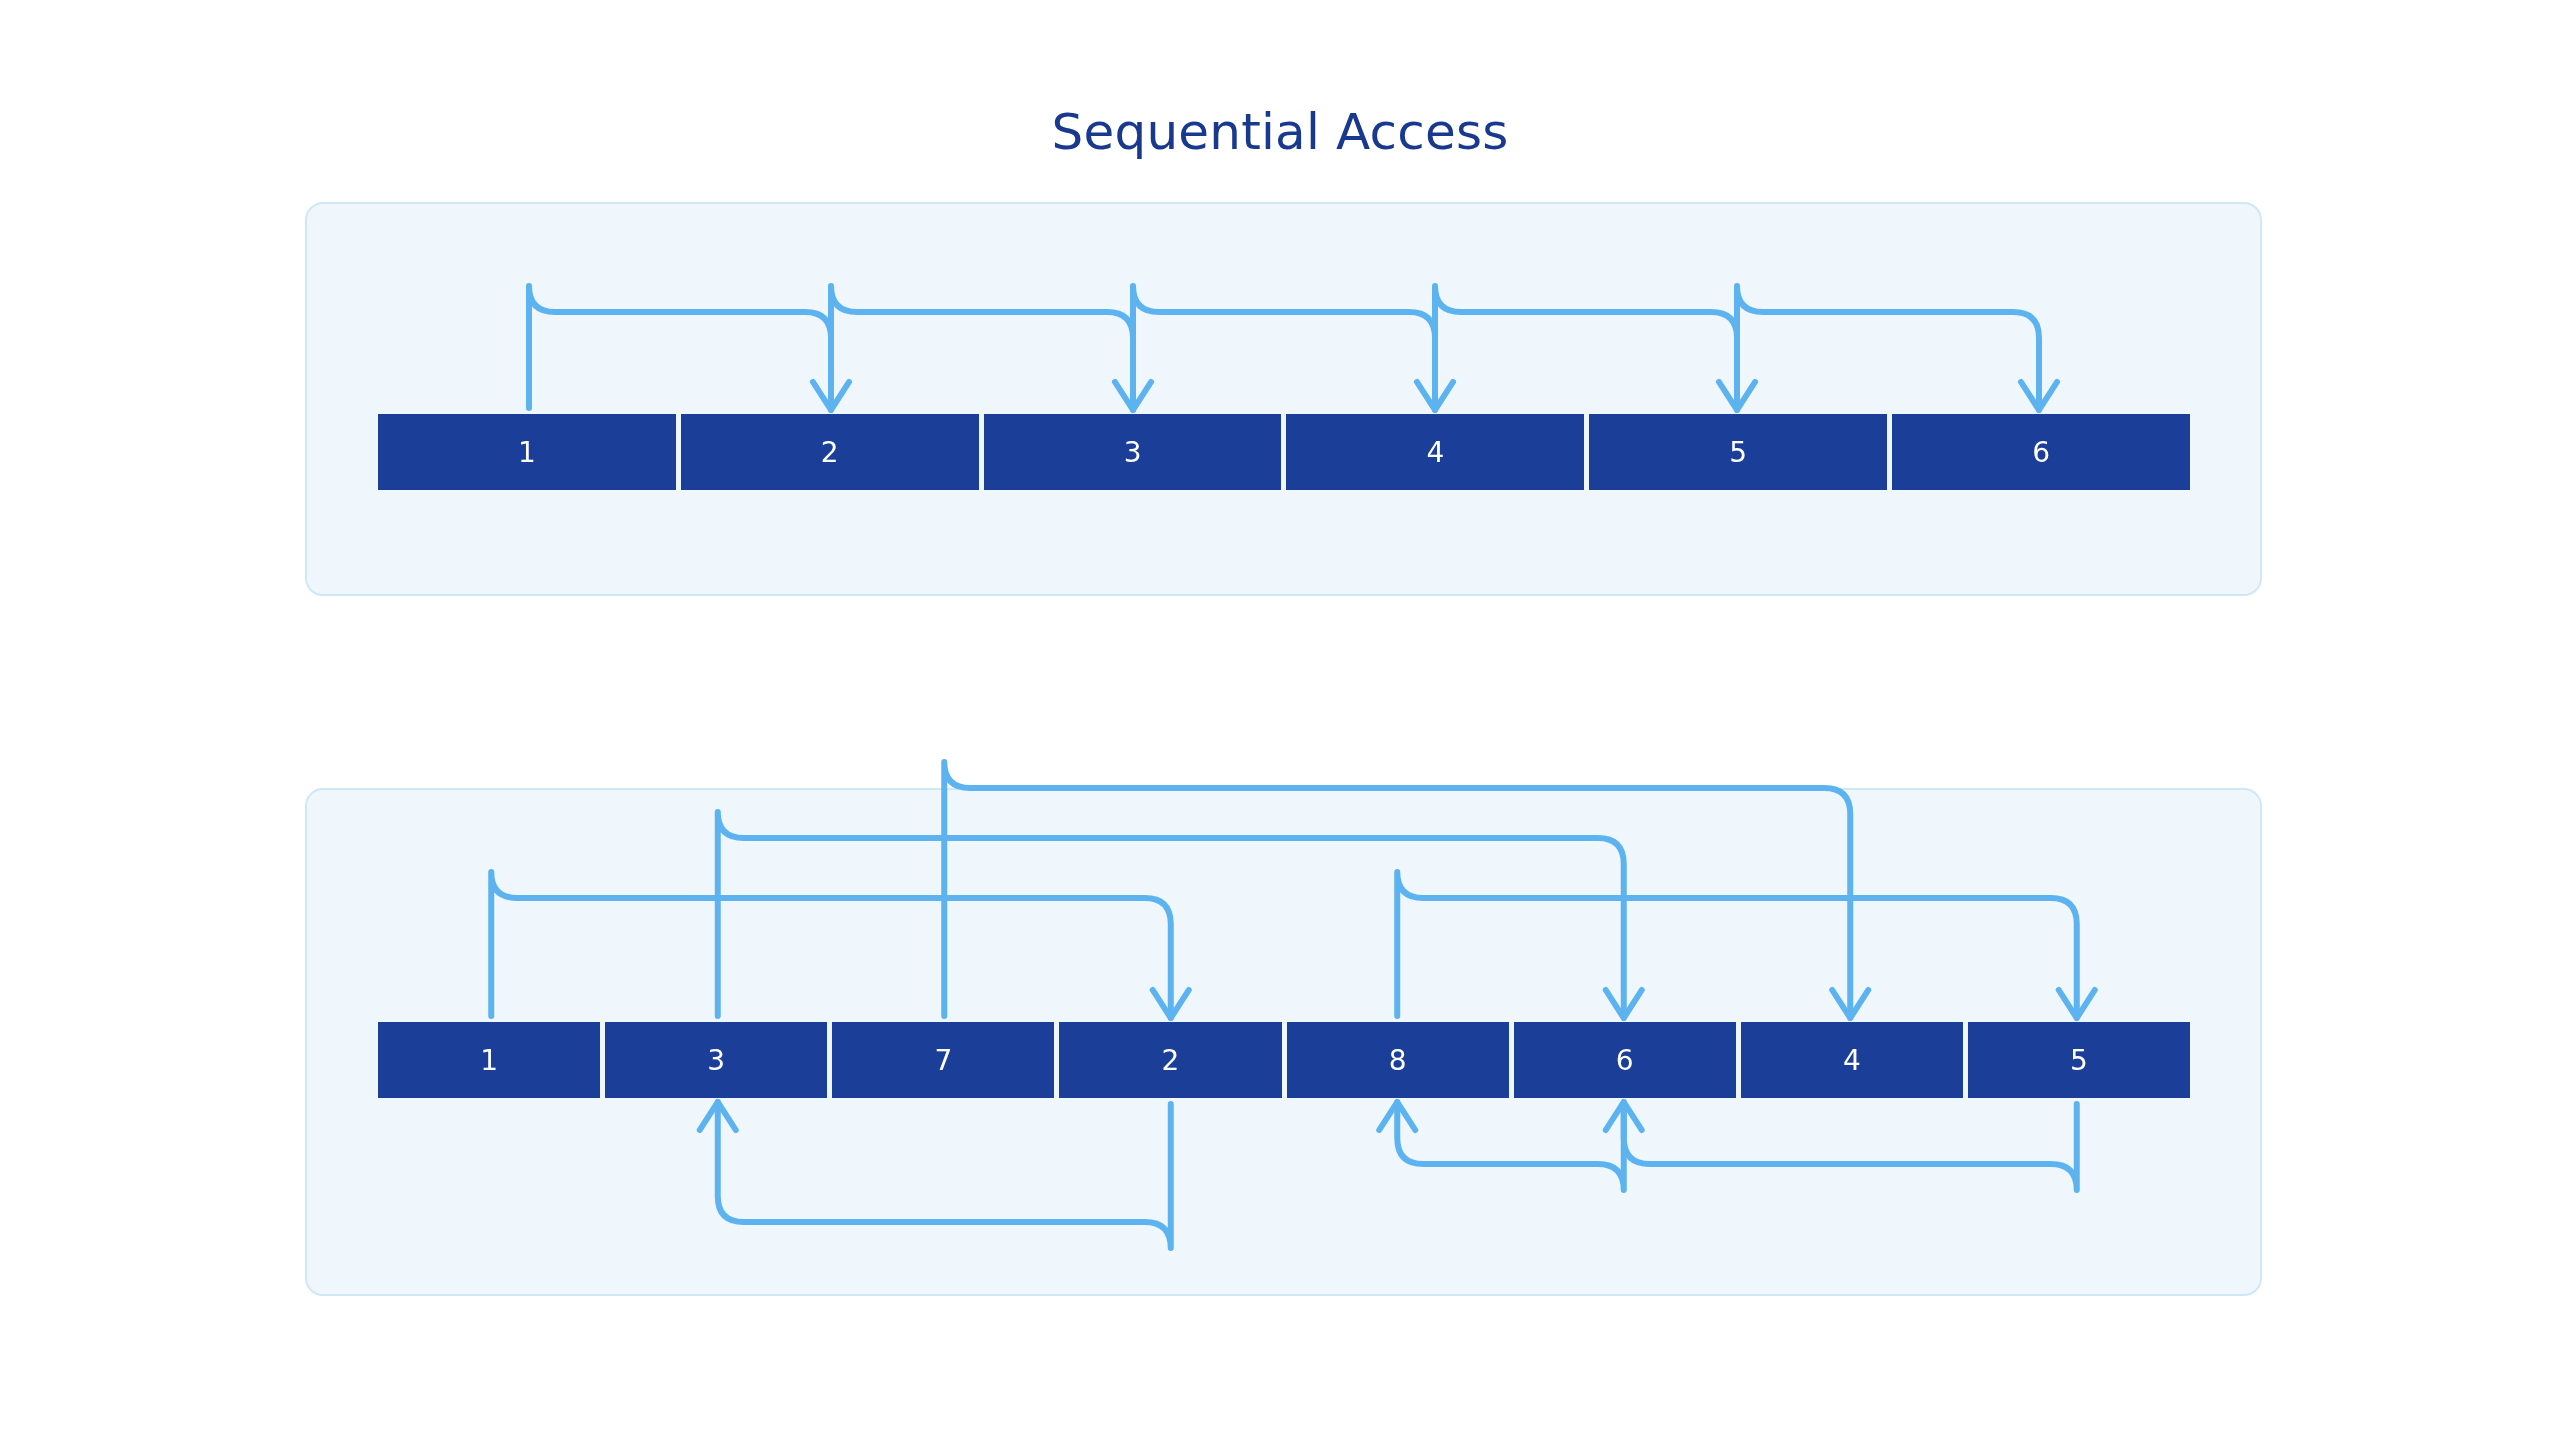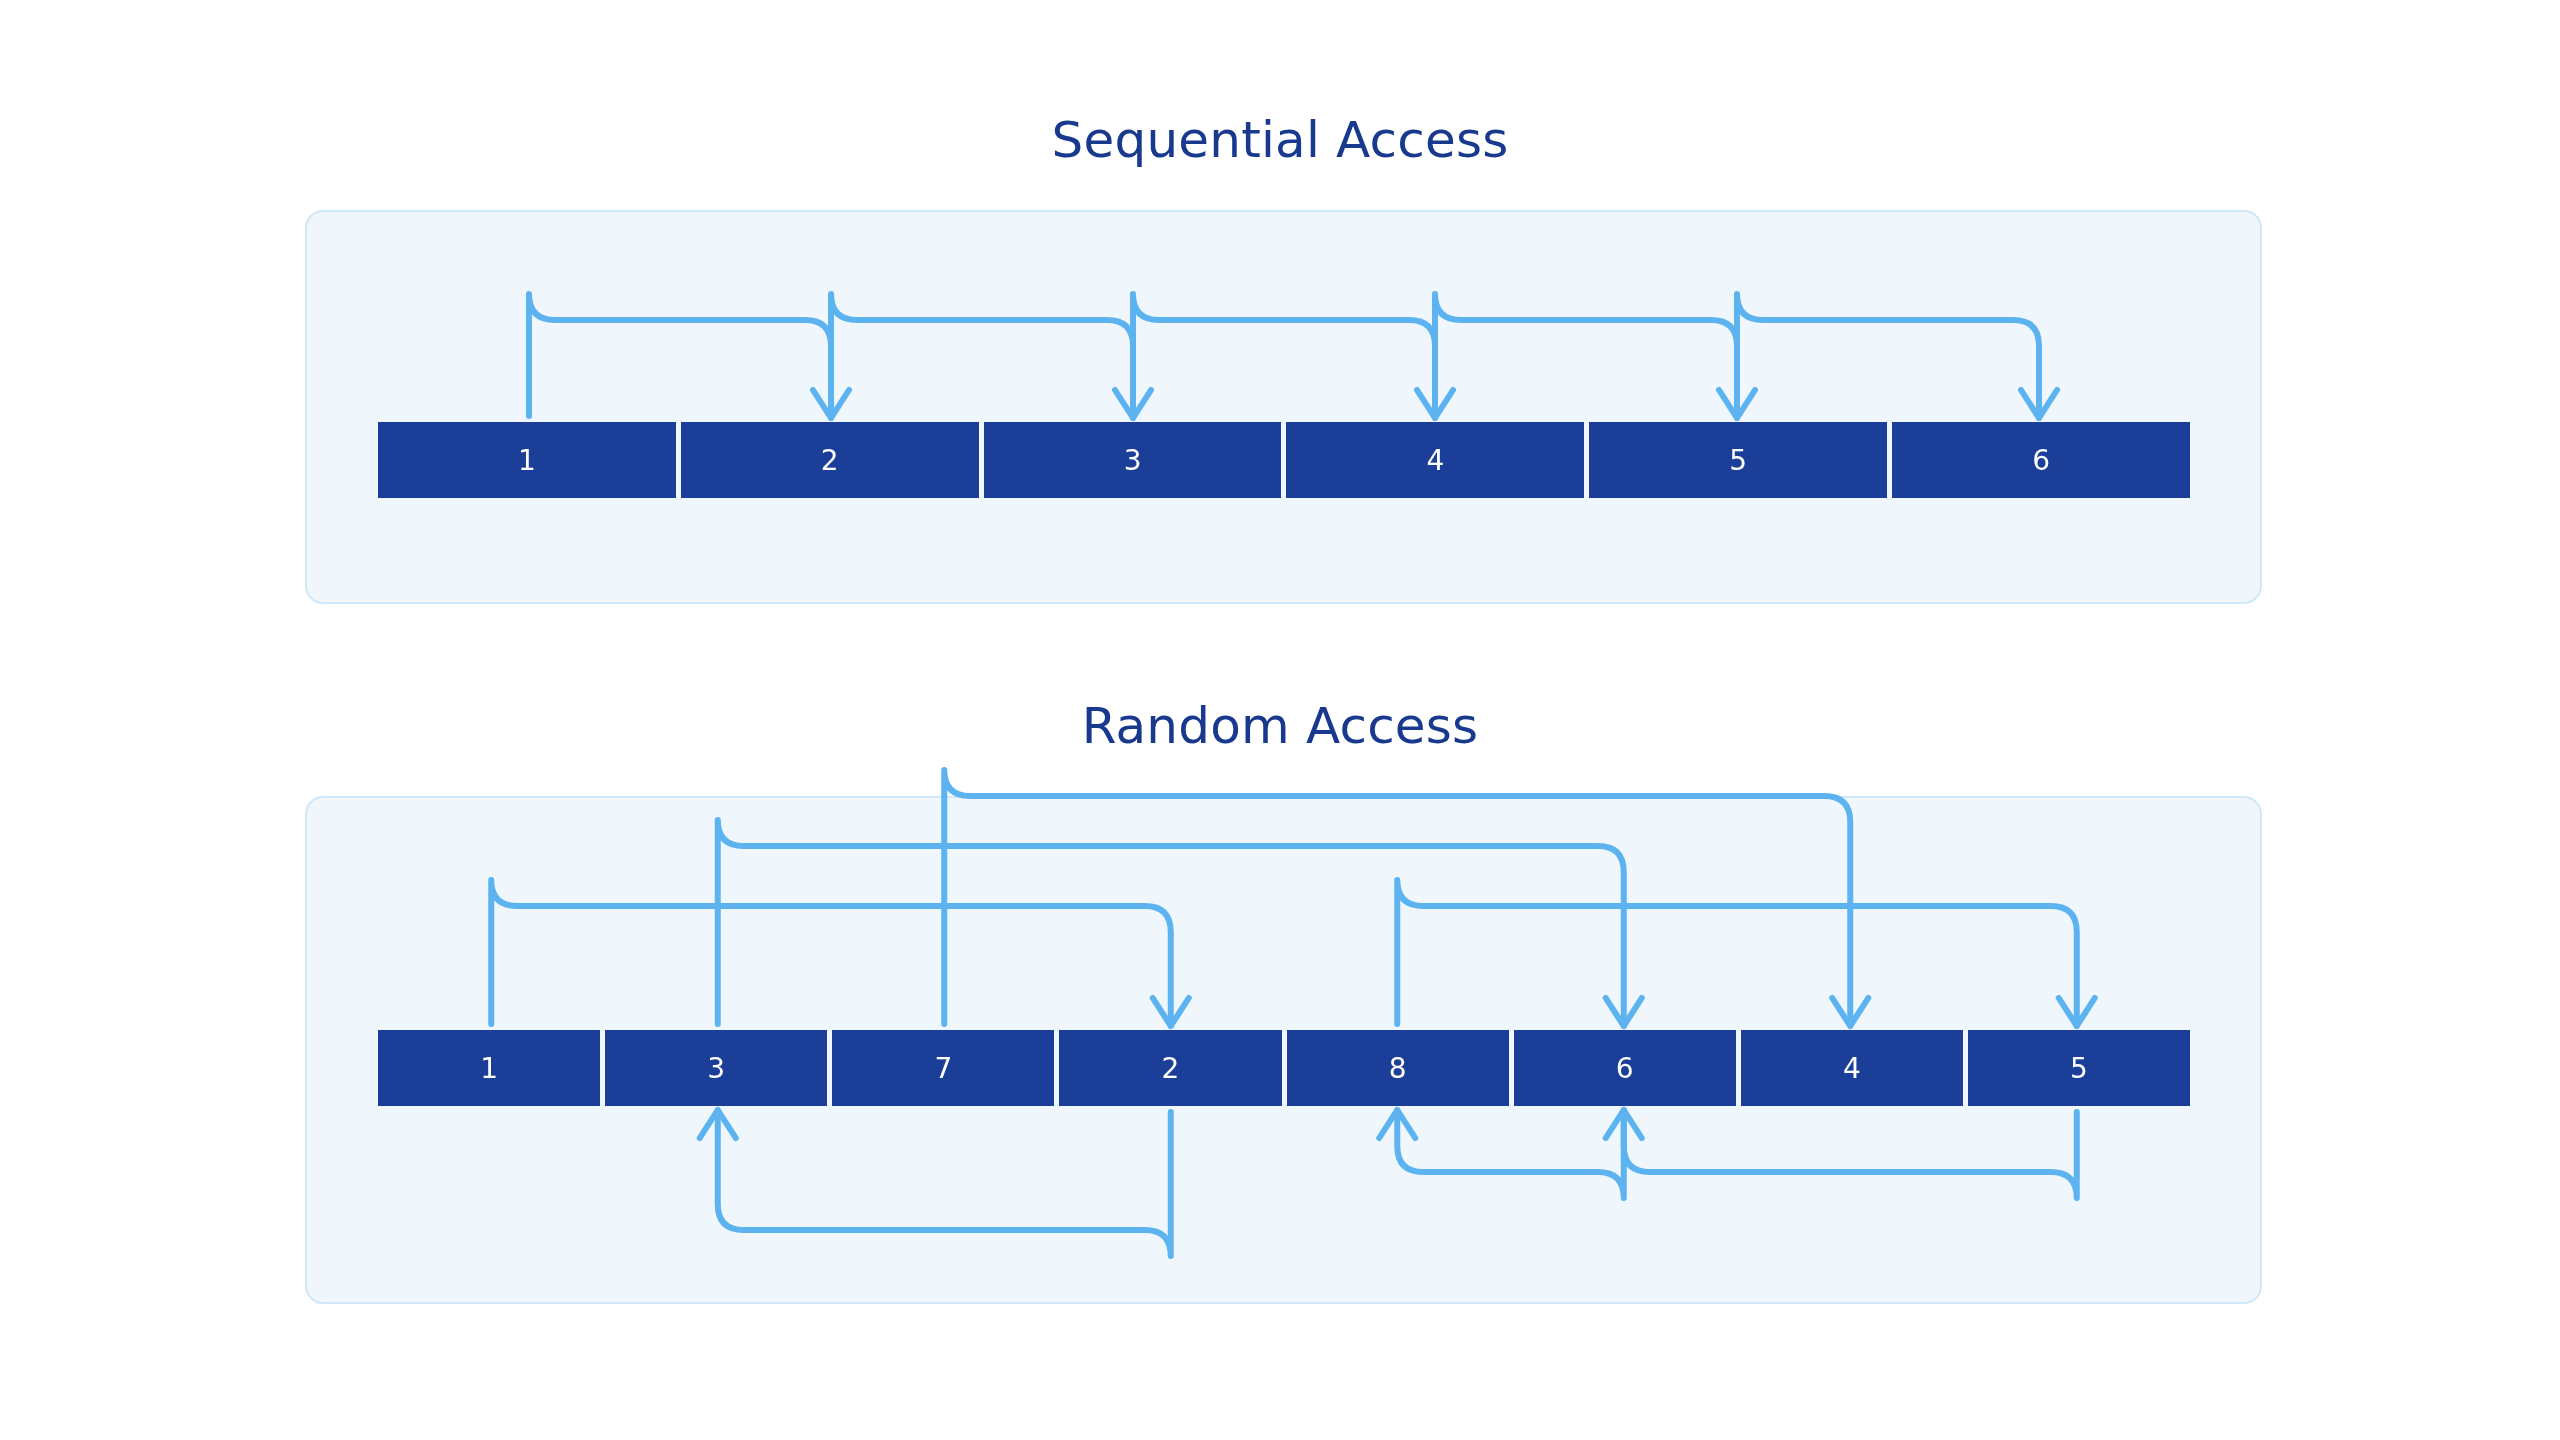--- a/index.html
+++ b/index.html
@@ -10,21 +10,21 @@
   body {
     width: 2560px;
     height: 1440px;
     font-family: "DejaVu Sans", "Liberation Sans", sans-serif;
     position: relative;
     overflow: hidden;
   }
 
   .stage {
     position: absolute;
-    left: 0; top: 12px;
+    left: 0; top: 4px;
     width: 2560px;
     height: 1040px;
   }
 
   
   .section-title {
     position: absolute;
     left: 0;
     width: 2560px;
     text-align: center;
@@ -107,21 +107,20 @@
 
   <div class="array-row" id="array-sequential">
     <div class="cell">1</div>
     <div class="cell">2</div>
     <div class="cell">3</div>
     <div class="cell">4</div>
     <div class="cell">5</div>
     <div class="cell">6</div>
   </div>
 
-  <div class="section-title" id="title-random">Random Access</div>
 
   <div class="panel" id="panel-random"></div>
 
   <div class="array-row" id="array-random">
     <div class="cell">1</div>
     <div class="cell">3</div>
     <div class="cell">7</div>
     <div class="cell">2</div>
     <div class="cell">8</div>
     <div class="cell">6</div>

